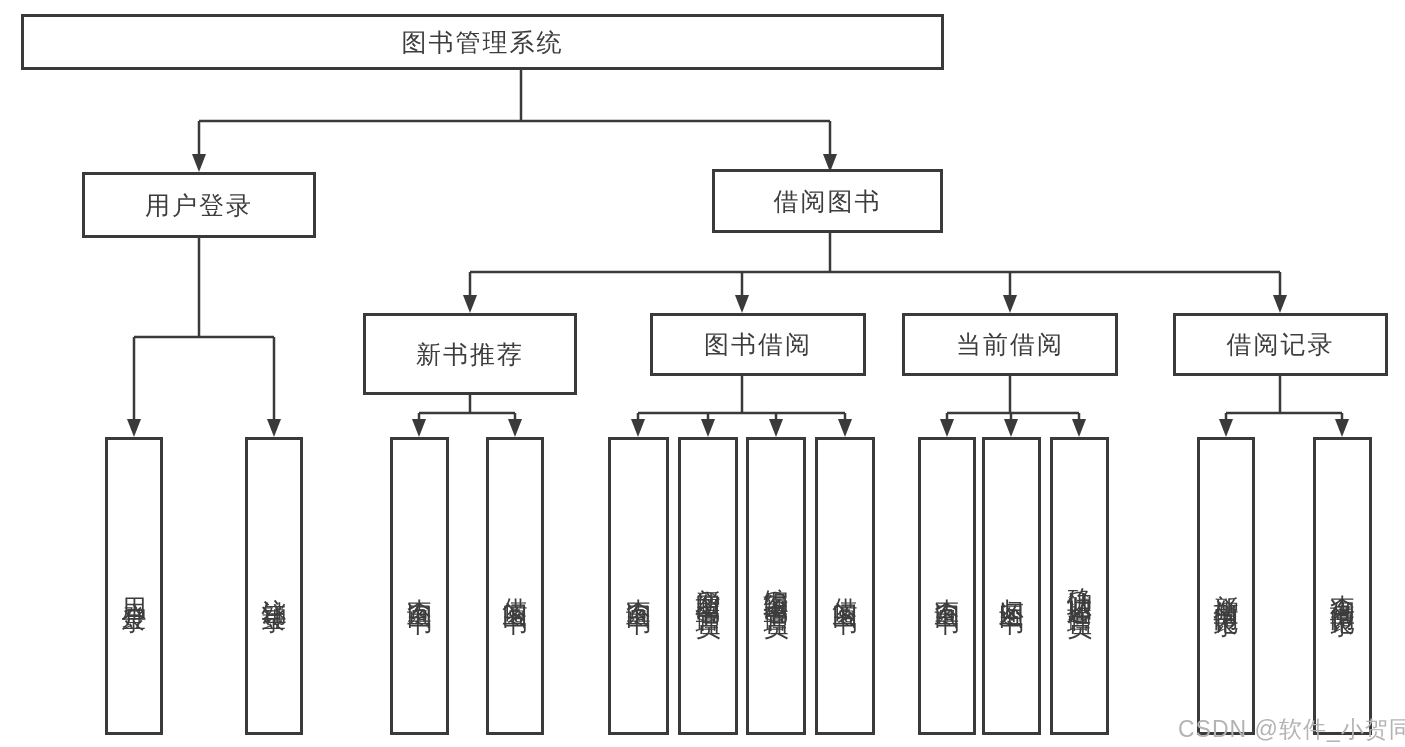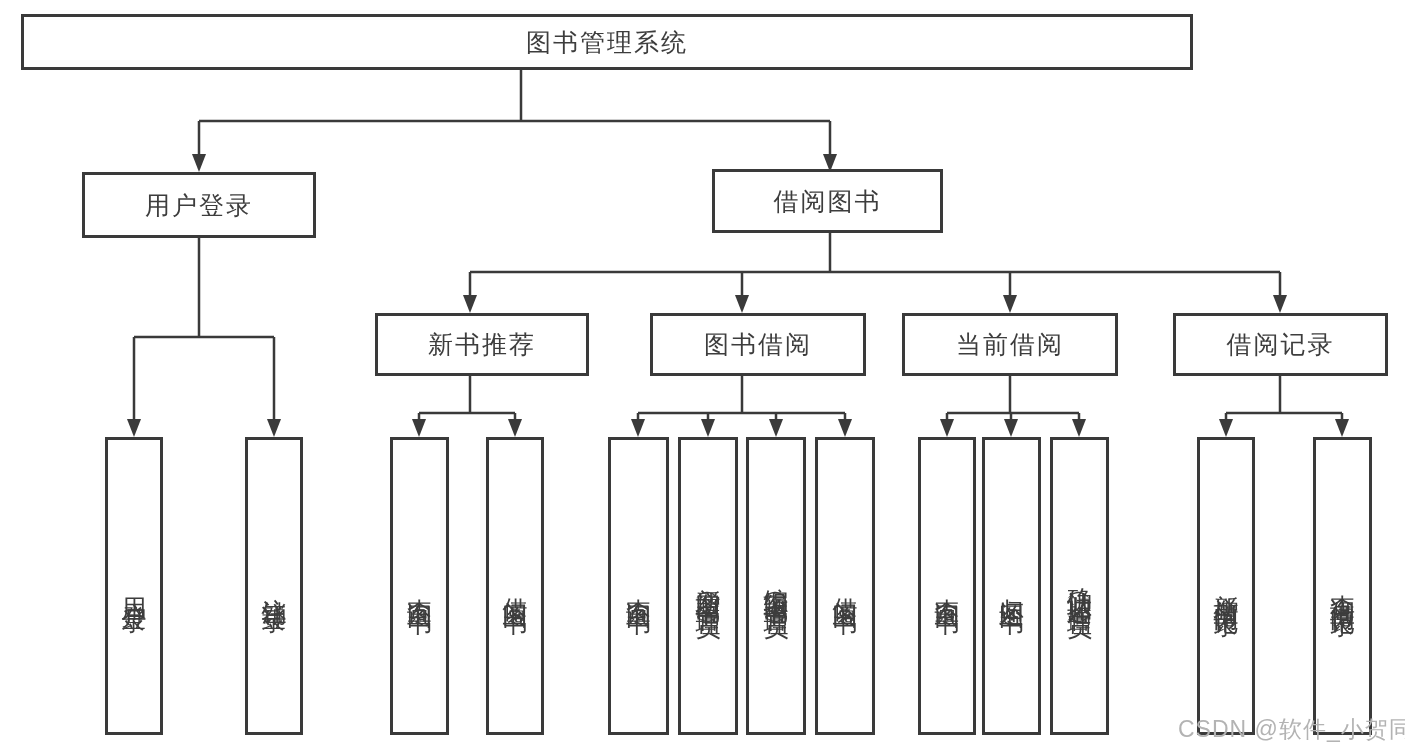--- a/index.html
+++ b/index.html
@@ -45,24 +45,24 @@
     font-size: 25px;
     letter-spacing: 2px;
     line-height: 1;
   }
   .node.vert {
     writing-mode: vertical-rl;
     letter-spacing: 4px;
     font-size: 25px;
   }
   
-  .b-root    { left: 21px;   top: 14px;  width: 1172px; height: 56px; }
+  .b-root    { left: 21px;   top: 14px;  width: 923px; height: 56px; }
   .b-login   { left: 82px;   top: 172px; width: 234px;  height: 66px; }
   .b-mgmt    { left: 712px;  top: 169px; width: 231px;  height: 64px; }
-  .b-rec     { left: 375px;  top: 313px; width: 214px;  height: 63px; }
+  .b-rec     { left: 363px;  top: 313px; width: 214px;  height: 82px; }
   .b-borrow  { left: 634px;  top: 313px; width: 216px;  height: 63px; margin-left: 16px; }
   .b-current { left: 902px;  top: 313px; width: 216px;  height: 63px; }
   .b-records { left: 1173px; top: 313px; width: 215px;  height: 63px; }
   
   .vbox { top: 437px; height: 298px; }
   .v1  { left: 105px;  width: 58px; }
   .v2  { left: 245px;  width: 58px; }
   .v3  { left: 390px;  width: 59px; }
   .v4  { left: 486px;  width: 58px; }
   .v5  { left: 608px;  width: 61px; }

